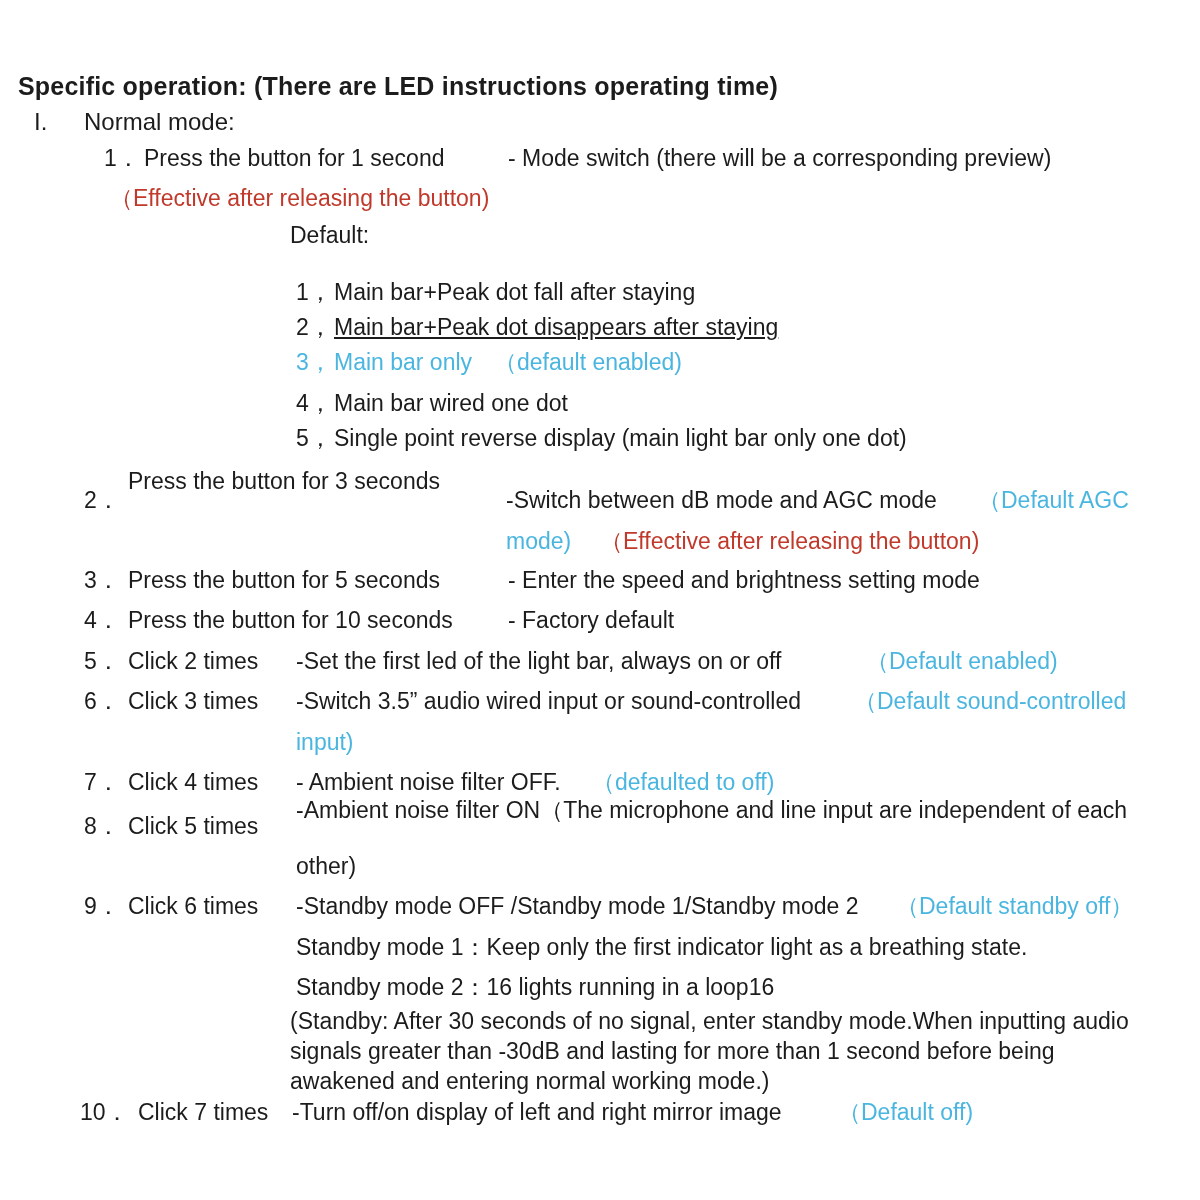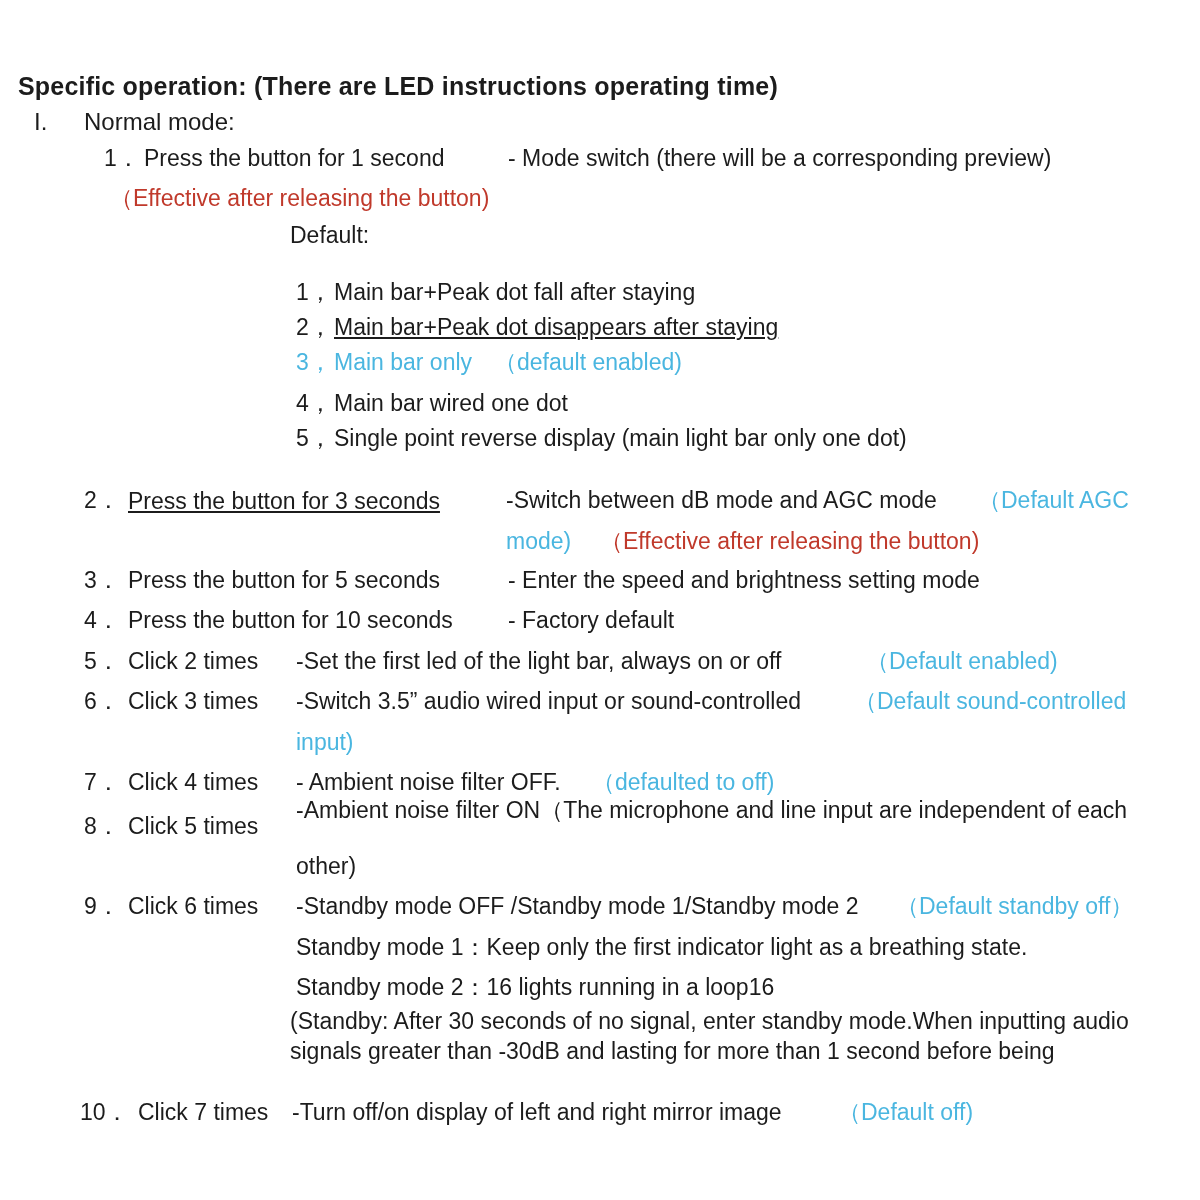--- a/index.html
+++ b/index.html
@@ -84,21 +84,21 @@
   <div class="row nowrap blue" style="left:334px; top:347px;">Main bar only</div>
   <div class="row nowrap blue" style="left:494px; top:347px;">（default enabled)</div>
 
   <div class="row nowrap" style="left:296px; top:388px;">4，</div>
   <div class="row nowrap" style="left:334px; top:388px;">Main bar wired one dot</div>
 
   <div class="row nowrap" style="left:296px; top:423px;">5，</div>
   <div class="row nowrap" style="left:334px; top:423px;">Single point reverse display (main light bar only one dot)</div>
 
   <div class="row nowrap" style="left:84px; top:485px;">2．</div>
-  <div class="row nowrap" style="left:128px; top:486px;text-decoration:underline;">Press the button for 3 seconds</div>
+  <div class="row nowrap" style="left:128px; top:466px;">Press the button for 3 seconds</div>
   <div class="row nowrap" style="left:506px; top:485px;">-Switch between dB mode and AGC mode</div>
   <div class="row nowrap blue" style="left:978px; top:485px;">（Default AGC</div>
   <div class="row nowrap blue" style="left:506px; top:526px;">mode)</div>
   <div class="row nowrap red" style="left:600px; top:526px;">（Effective after releasing the button)</div>
 
   <div class="row nowrap" style="left:84px; top:565px;">3．</div>
   <div class="row nowrap" style="left:128px; top:565px;">Press the button for 5 seconds</div>
   <div class="row nowrap" style="left:508px; top:565px;">- Enter the speed and brightness setting mode</div>
 
   <div class="row nowrap" style="left:84px; top:605px;">4．</div>
@@ -129,19 +129,20 @@
   <div class="row nowrap" style="left:84px; top:891px;">9．</div>
   <div class="row nowrap" style="left:128px; top:891px;">Click 6 times</div>
   <div class="row nowrap" style="left:296px; top:891px;">-Standby mode OFF /Standby mode 1/Standby mode 2</div>
   <div class="row nowrap blue" style="left:896px; top:891px;">（Default standby off）</div>
 
   <div class="row nowrap" style="left:296px; top:932px;">Standby mode 1：Keep only the first indicator light as a breathing state.</div>
   <div class="row nowrap" style="left:296px; top:972px;">Standby mode 2：16 lights running in a loop16</div>
 
   <div class="row nowrap" style="left:290px; top:1006px;">(Standby: After 30 seconds of no signal, enter standby mode.When inputting audio</div>
   <div class="row nowrap" style="left:290px; top:1036px;">signals  greater than -30dB and lasting for more than 1 second before being</div>
+  <div class="row nowrap" style="left:290px; top:1066px;">awakened and entering normal working mode.)</div>
 
   <div class="row nowrap" style="left:80px; top:1097px;">10．</div>
   <div class="row nowrap" style="left:138px; top:1097px;">Click 7 times</div>
   <div class="row nowrap" style="left:292px; top:1097px;">-Turn  off/on display of left and right mirror image</div>
   <div class="row nowrap blue" style="left:838px; top:1097px;">（Default off)</div>
 
 </div>
 
 </body></html>

